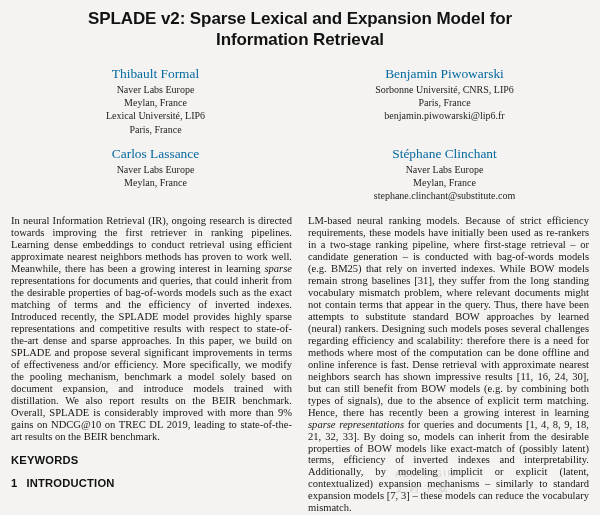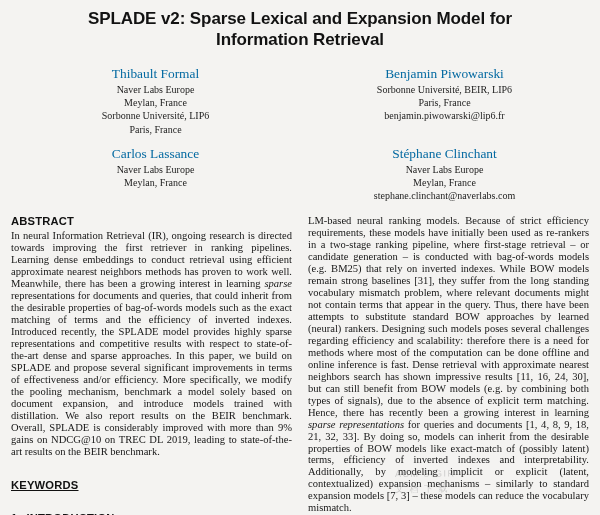--- a/index.html
+++ b/index.html
@@ -85,21 +85,21 @@
     gap: 9px;
   }
   .body-text {
     font-size: 10.55px;
     line-height: 11.95px;
     text-align: justify;
     margin: 0;
     color: #171717;
     hyphens: manual;
   }
-  .gap-top { margin-top: 21px; text-decoration: underline; }
+  .gap-top { margin-top: 11px; }
   em { font-style: italic; }
 
   
   .watermark {
     position: absolute;
     left: 395px;
     top: 466px;
     width: 200px;
     height: 30px;
     pointer-events: none;
@@ -120,51 +120,50 @@
 <div class="page">
 
   <h1 class="title">SPLADE v2: Sparse Lexical and Expansion Model for Information Retrieval</h1>
 
   <div class="authors">
 
     <div class="author">
       <div class="author-name">Thibault Formal</div>
       <div class="author-line">Naver Labs Europe</div>
       <div class="author-line">Meylan, France</div>
-      <div class="author-line">Sorbonne Université, LIP6</div>
+      <div class="author-line">Lexical Université, LIP6</div>
       <div class="author-line">Paris, France</div>
     </div>
 
     <div class="author">
       <div class="author-name">Benjamin Piwowarski</div>
-      <div class="author-line">Sorbonne Université, BEIR, LIP6</div>
+      <div class="author-line">Sorbonne Université, CNRS, LIP6</div>
       <div class="author-line">Paris, France</div>
       <div class="author-line">benjamin.piwowarski@lip6.fr</div>
     </div>
 
     <div class="author">
       <div class="author-name">Carlos Lassance</div>
       <div class="author-line">Naver Labs Europe</div>
       <div class="author-line">Meylan, France</div>
     </div>
 
     <div class="author">
       <div class="author-name">Stéphane Clinchant</div>
       <div class="author-line">Naver Labs Europe</div>
       <div class="author-line">Meylan, France</div>
-      <div class="author-line">stephane.clinchant@naverlabs.com</div>
+      <div class="author-line">stephane.clinchant@substitute.com</div>
     </div>
 
   </div>
 
   <div class="columns">
 
     <div class="col">
 
-      <div class="sec-head">ABSTRACT</div>
 
       <p class="body-text"><span>In neural Information Retrieval (IR), ongoing research is directed towards improving the first retriever in ranking pipelines. Learning dense embeddings to conduct retrieval using efficient approximate nearest neighbors methods has proven to work well. Meanwhile, there has been a growing interest in learning </span><em>sparse</em><span> representations for documents and queries, that could inherit from the desirable properties of bag-of-words models such as the exact matching of terms and the efficiency of inverted indexes. Introduced recently, the SPLADE model provides highly sparse representations and competitive results with respect to state-of-the-art dense and sparse approaches. In this paper, we build on SPLADE and propose several significant improvements in terms of effectiveness and/or efficiency. More specifically, we modify the pooling mechanism, benchmark a model solely based on document expansion, and introduce models trained with distillation. We also report results on the BEIR benchmark. Overall, SPLADE is considerably improved with more than 9% gains on NDCG@10 on TREC DL 2019, leading to state-of-the-art results on the BEIR benchmark.</span></p>
 
       <div class="sec-head gap-top">KEYWORDS</div>
 
       <div class="sec-head numbered gap-top">
         <span>1</span>
         <span>INTRODUCTION</span>
       </div>
 

